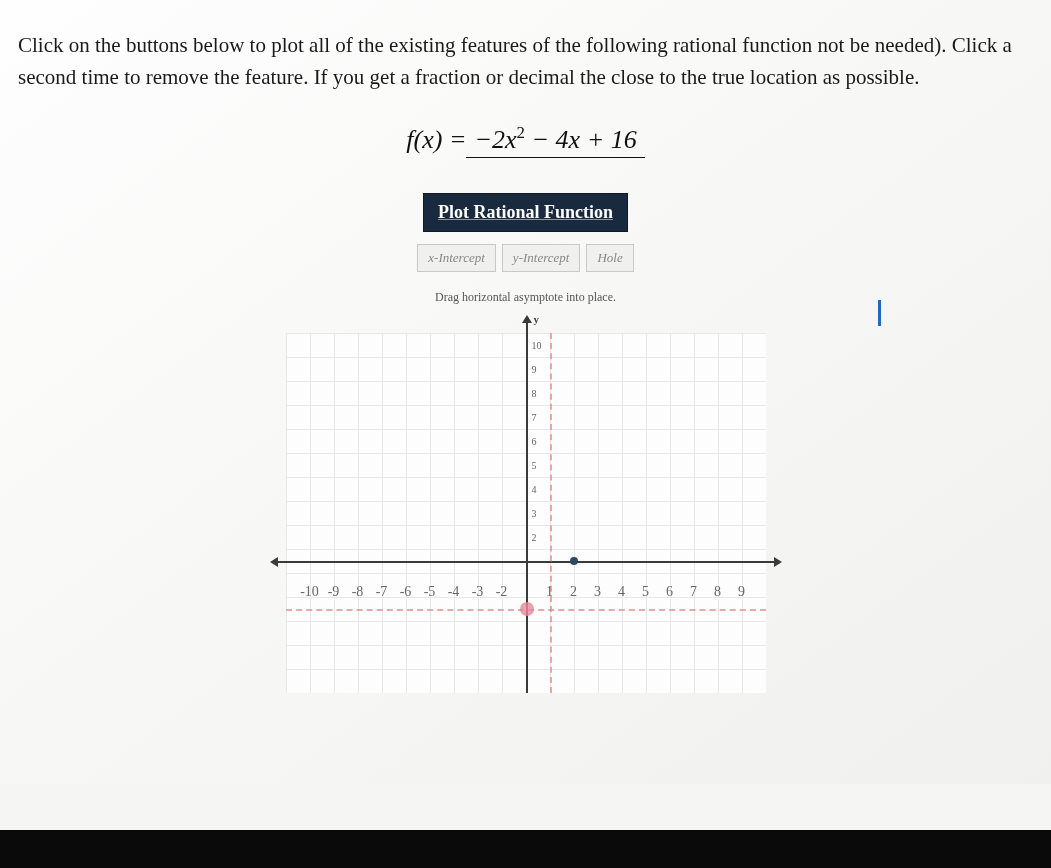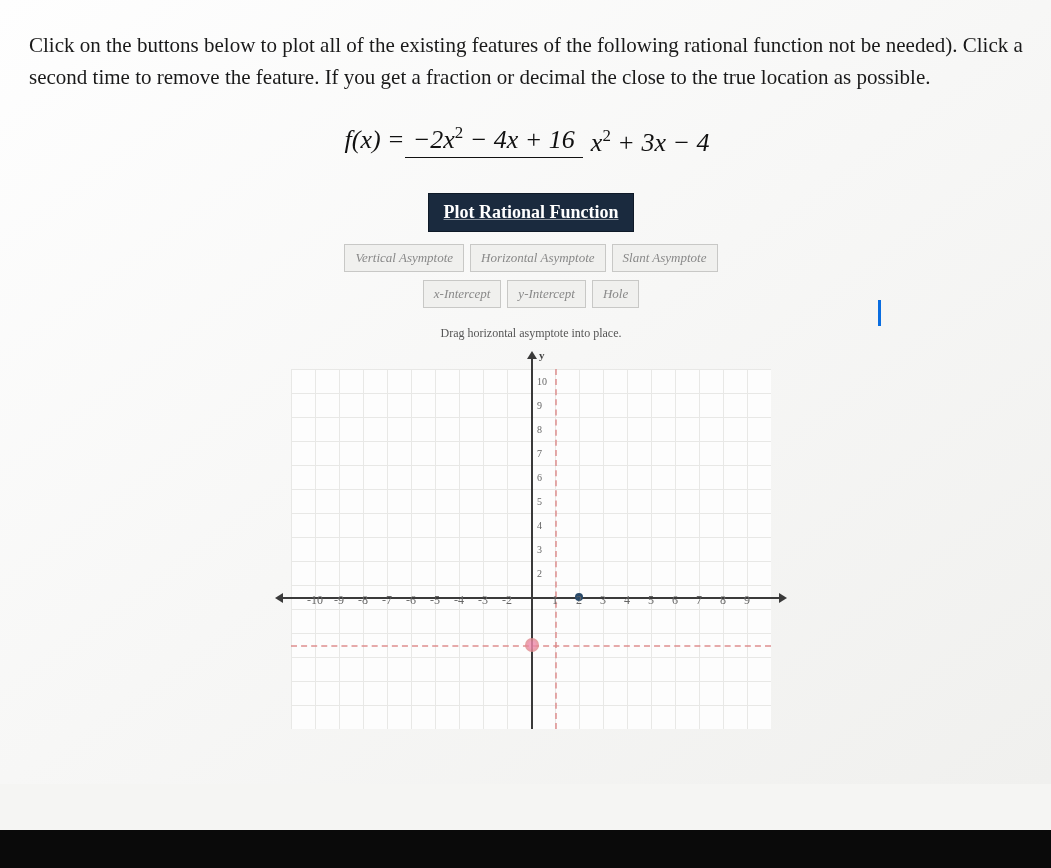--- a/index.html
+++ b/index.html
@@ -12,21 +12,21 @@
       background: #f5f5f3;
       width: 1051px;
       height: 868px;
       overflow: hidden;
       position: relative;
     }
     .content-area {
       background: linear-gradient(to bottom right, #fefefe, #f0f0ee);
       width: 100%;
       height: 784px;
-      padding: 30px 18px 0 29px;
+      padding: 30px 18px 0 18px;
       position: relative;
     }
     .instructions {
       font-size: 21px;
       color: #1a1a1a;
       line-height: 1.5;
       margin-bottom: 25px;
     }
     .equation-wrapper {
       text-align: center;
@@ -221,22 +221,22 @@
     }
     .y-tick {
       position: absolute;
       left: 256px;
       font-size: 10px;
       color: #666;
       transform: translateY(-50%);
     }
     .x-tick {
       position: absolute;
-      top: 244px;
-      font-size: 12px;
+      top: 271px;
+      font-size: 14px;
       color: #666;
       transform: translateX(-50%);
     }
     .bottom-bar {
       position: absolute;
       bottom: 0;
       left: 0;
       width: 100%;
       height: 38px;
       background: #0a0a0a;
@@ -247,34 +247,28 @@
 
 <div class="content-area">
 
   <p class="instructions">Click on the buttons below to plot all of the existing features of the following rational function not be needed). Click a second time to remove the feature. If you get a fraction or decimal the close to the true location as possible.</p>
 
   <div class="equation-wrapper">
     <span class="equation">
       <span class="label"><i>f</i>(<i>x</i>) =</span>
       <span class="fraction">
         <span class="num">−2<i>x</i><span class="sup">2</span> − 4<i>x</i> + 16</span>
-        <span class="den"><i>x</i><span class="sup">2</span> + 3<i>x</i> − 4</span>
       </span>
     </span>
   </div>
 
   <div class="button-block">
     <button class="primary-btn">Plot Rational Function</button>
   </div>
 
-  <div class="button-row">
-    <button class="secondary-btn">Vertical Asymptote</button>
-    <button class="secondary-btn">Horizontal Asymptote</button>
-    <button class="secondary-btn">Slant Asymptote</button>
-  </div>
 
   <div class="button-row">
     <button class="secondary-btn">x-Intercept</button>
     <button class="secondary-btn">y-Intercept</button>
     <button class="secondary-btn">Hole</button>
   </div>
 
   <p class="hint-text">Drag horizontal asymptote into place.</p>
 
   <div class="text-cursor"></div>

